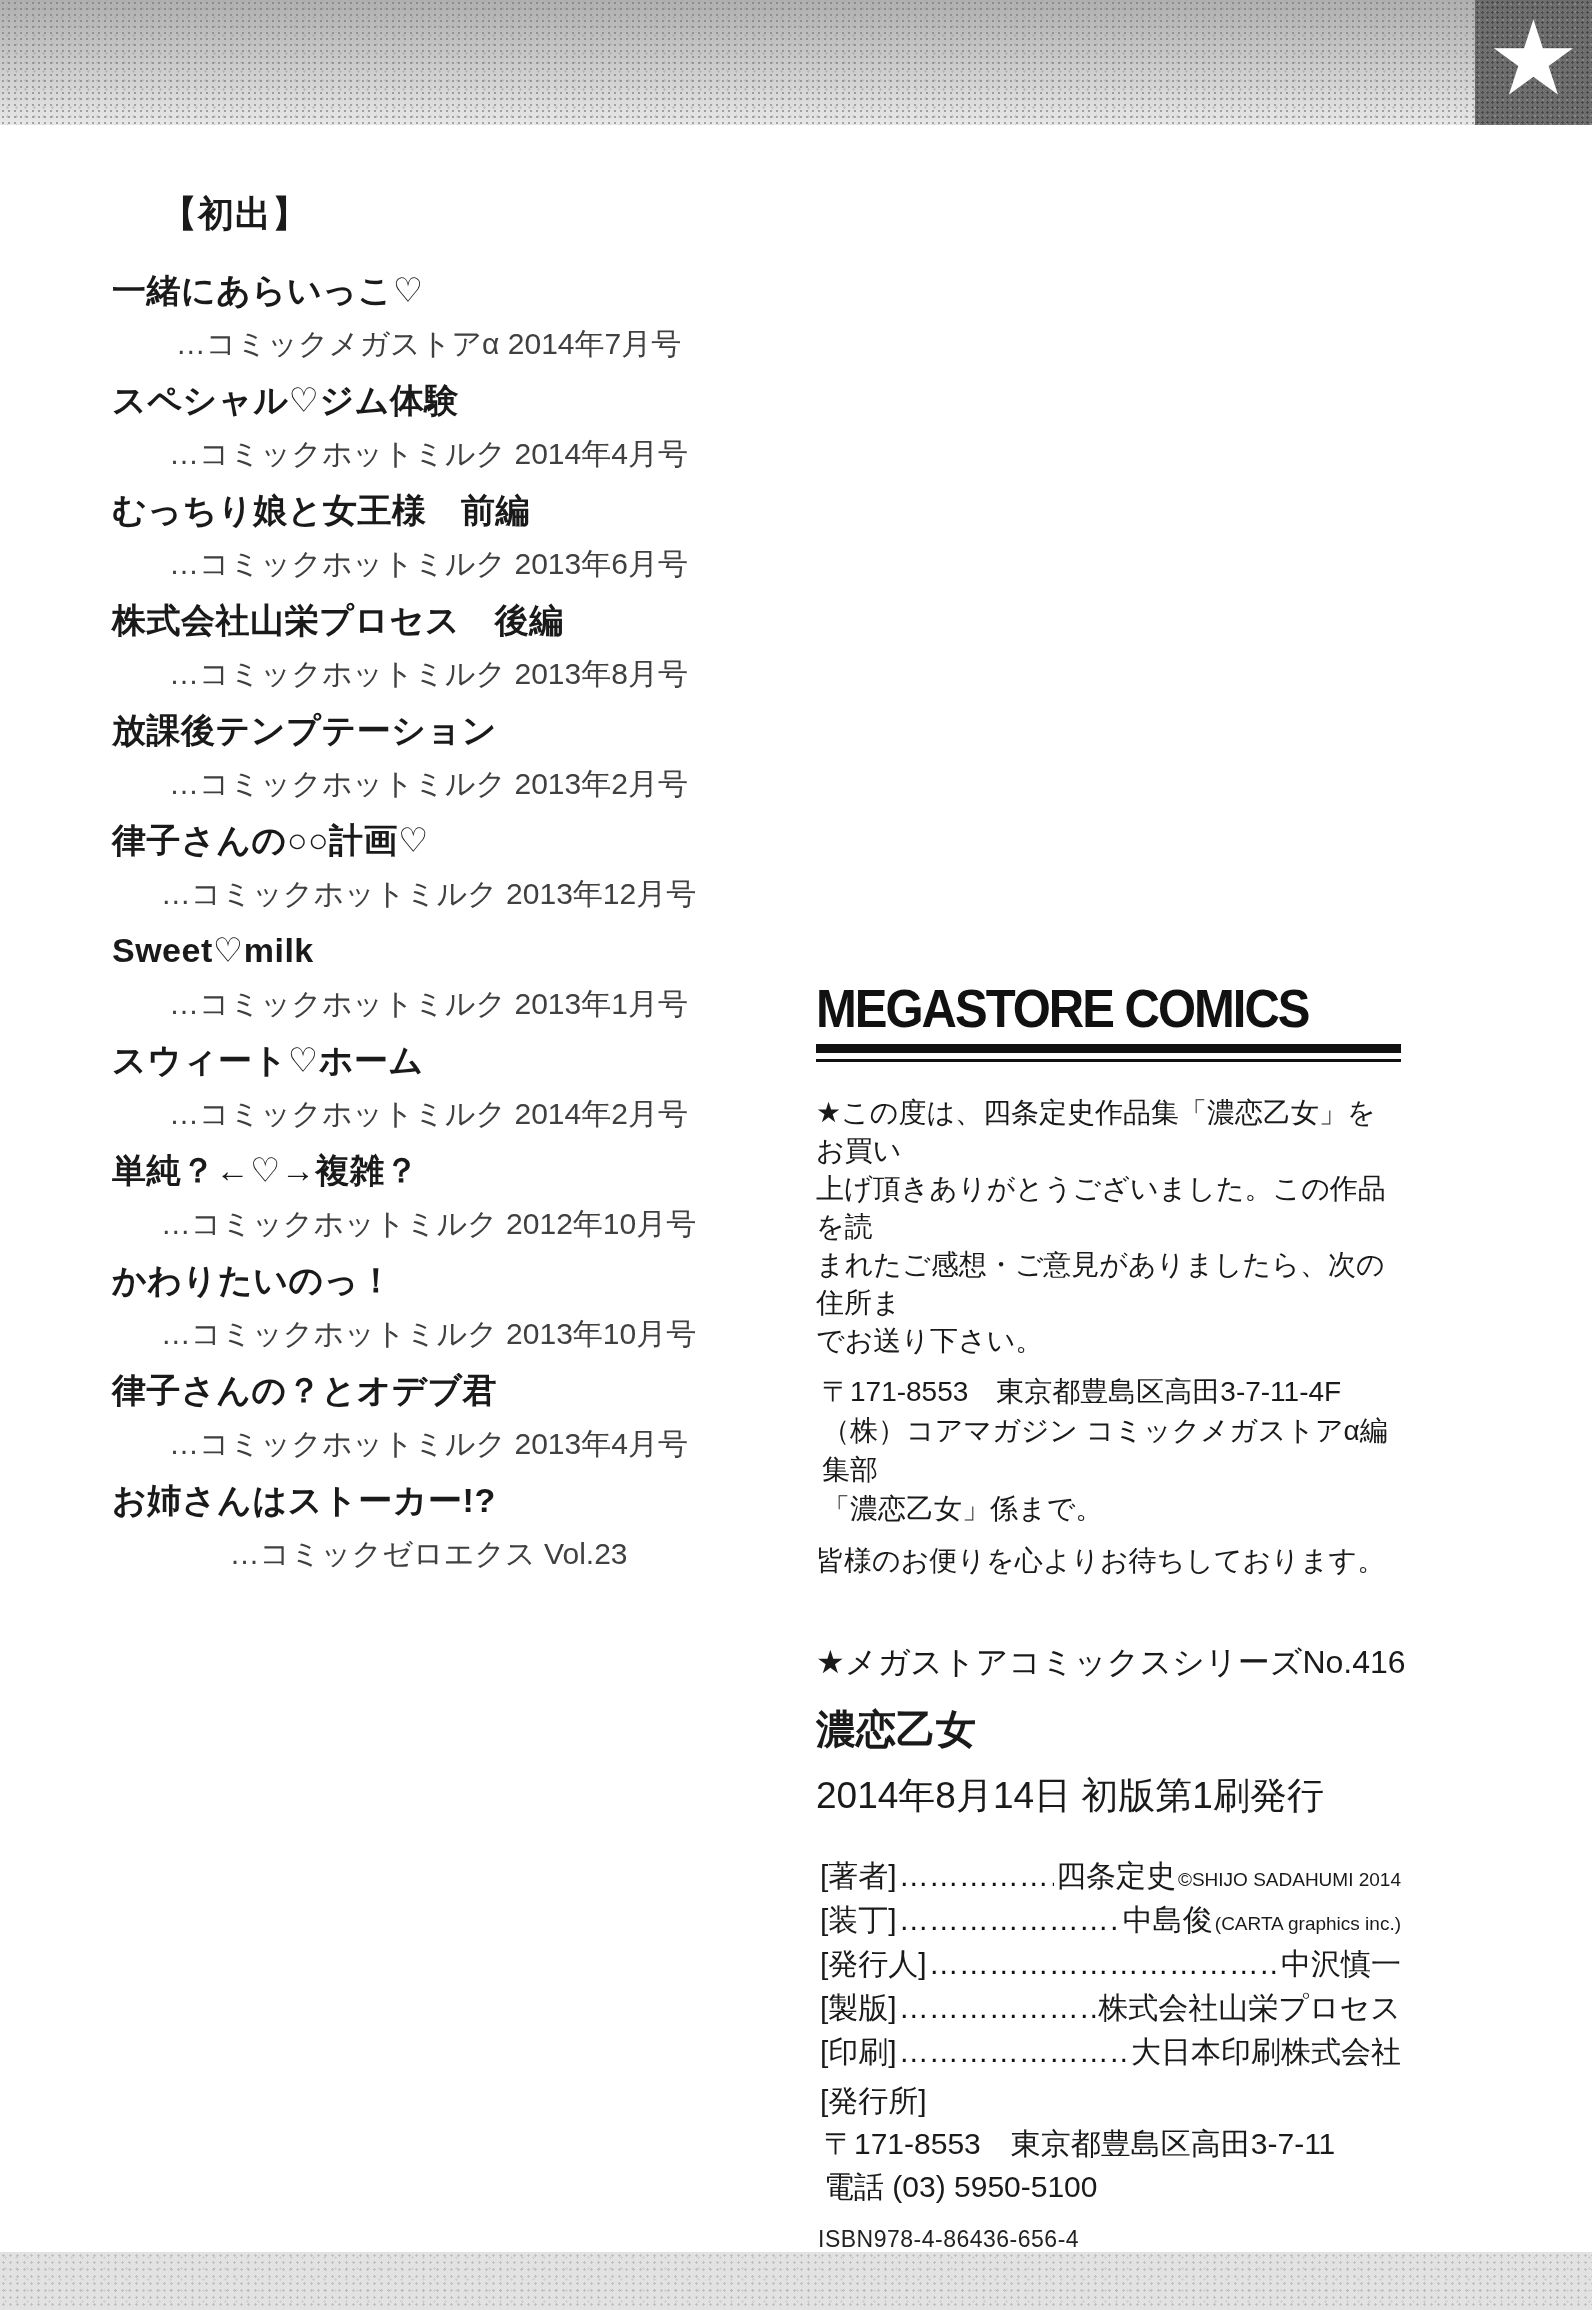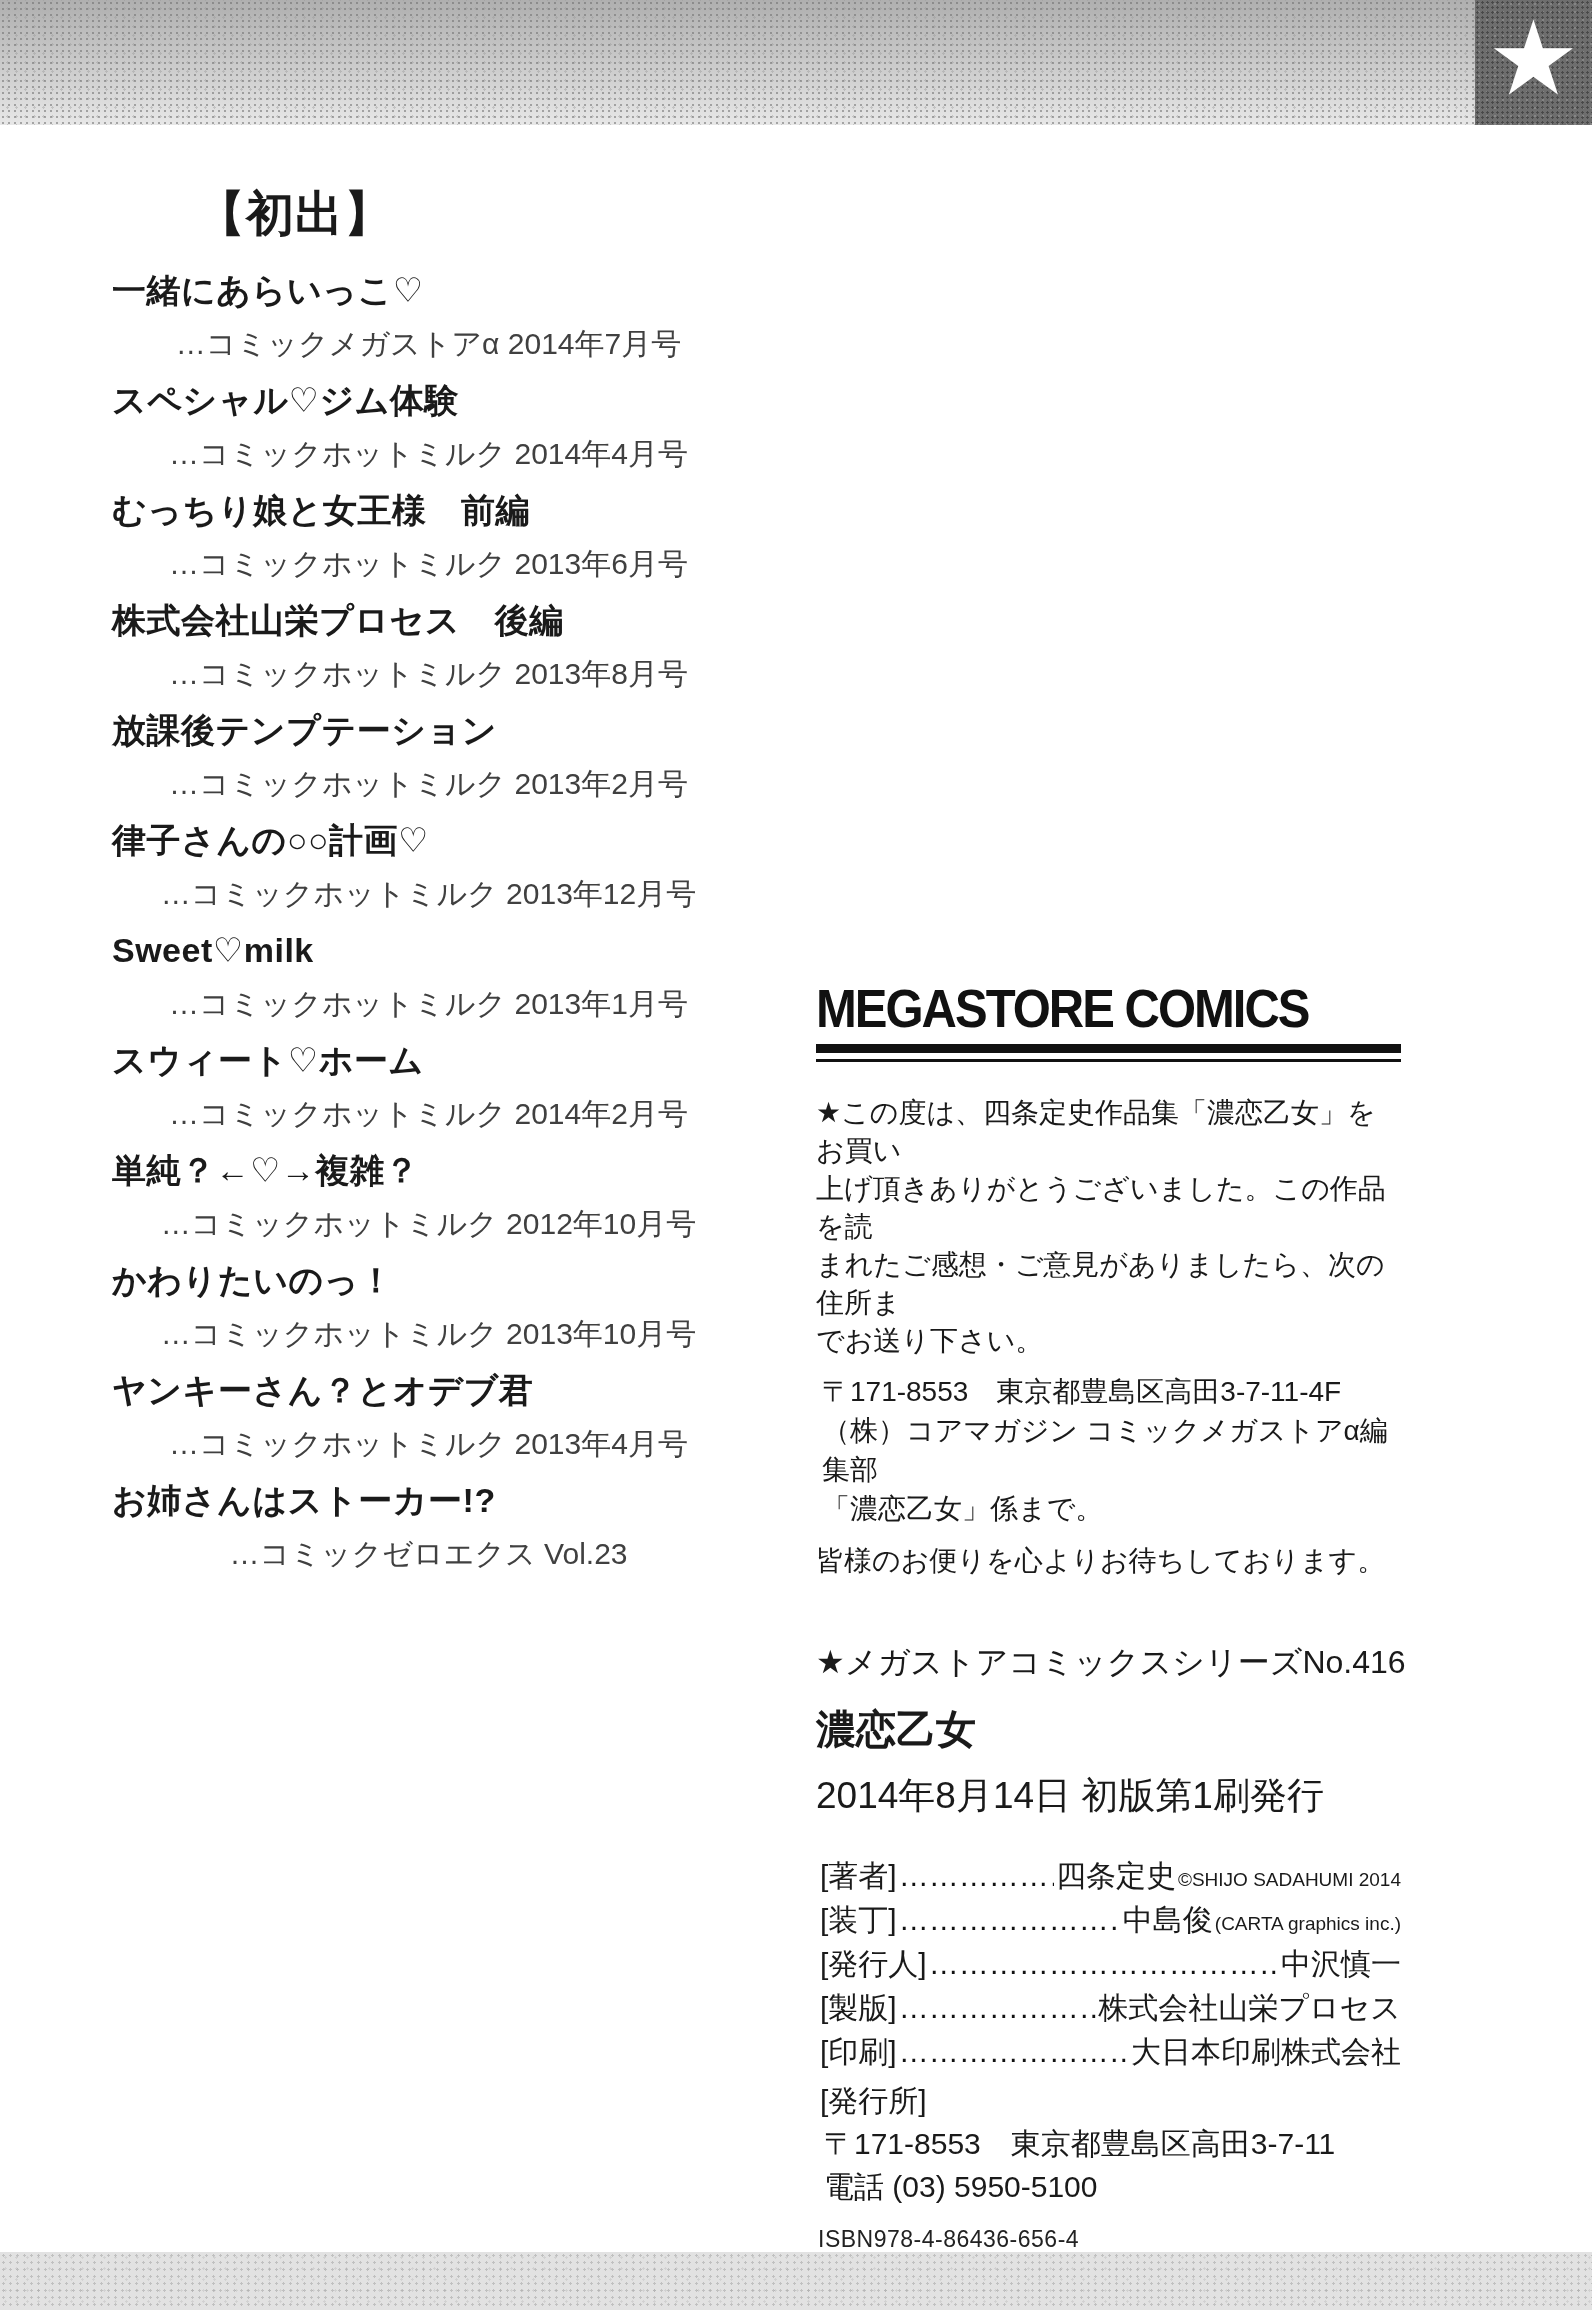--- a/index.html
+++ b/index.html
@@ -33,21 +33,21 @@
     background-image:
       radial-gradient(rgba(35,35,35,.5) 1px, transparent 1.3px),
       radial-gradient(rgba(235,235,235,.18) 1px, transparent 1.3px);
     background-size:5px 5px, 8px 8px;
     display:flex; align-items:center; justify-content:center;
   }
   .star-square .star{color:#ffffff; font-size:103px; line-height:1; margin-top:-8px;}
 
   
   .left-col{position:absolute; left:100px; top:192px; width:657px;}
-  .fp-heading{font-size:48px; font-weight:bold; margin-left:97px; height:44px; line-height:44px; margin-bottom:28px; letter-spacing:1px;}
+  .fp-heading{font-size:36px; font-weight:bold; margin-left:61px; height:44px; line-height:44px; margin-bottom:28px; letter-spacing:1px;}
   .fp-entry{height:110px; box-sizing:border-box;}
   .fp-title{font-size:34px; font-weight:bold; line-height:52px; margin-left:12px; white-space:nowrap; letter-spacing:0.5px;}
   .fp-source{font-size:30px; line-height:34px; margin-top:11px; white-space:nowrap; color:#404040;text-align:center;}
 
   
   .right-col{position:absolute; left:816px; top:980px; width:585px;}
   .logo{font-size:49px; font-weight:bold; letter-spacing:-2px; line-height:52px; white-space:nowrap; transform:scaleY(1.1); transform-origin:left top; color:#111;}
   .rule-thick{height:9px; background:#111; margin-top:12px;}
   .rule-thin{height:3px; background:#111; margin-top:6px;}
   .thanks{margin-top:32px; font-size:28px; line-height:38px;}
@@ -114,21 +114,21 @@
     </div>
     <div class="fp-entry">
       <div class="fp-title">単純？←♡→複雑？</div>
       <div class="fp-source">…コミックホットミルク 2012年10月号</div>
     </div>
     <div class="fp-entry">
       <div class="fp-title">かわりたいのっ！</div>
       <div class="fp-source">…コミックホットミルク 2013年10月号</div>
     </div>
     <div class="fp-entry">
-      <div class="fp-title">ヤンキーさん？とオデブ君</div>
+      <div class="fp-title">律子さんの？とオデブ君</div>
       <div class="fp-source">…コミックホットミルク 2013年4月号</div>
     </div>
     <div class="fp-entry">
       <div class="fp-title">お姉さんはストーカー!?</div>
       <div class="fp-source">…コミックゼロエクス Vol.23</div>
     </div>
   </div>
 
   <div class="right-col">
     <div class="logo">MEGASTORE COMICS</div>

